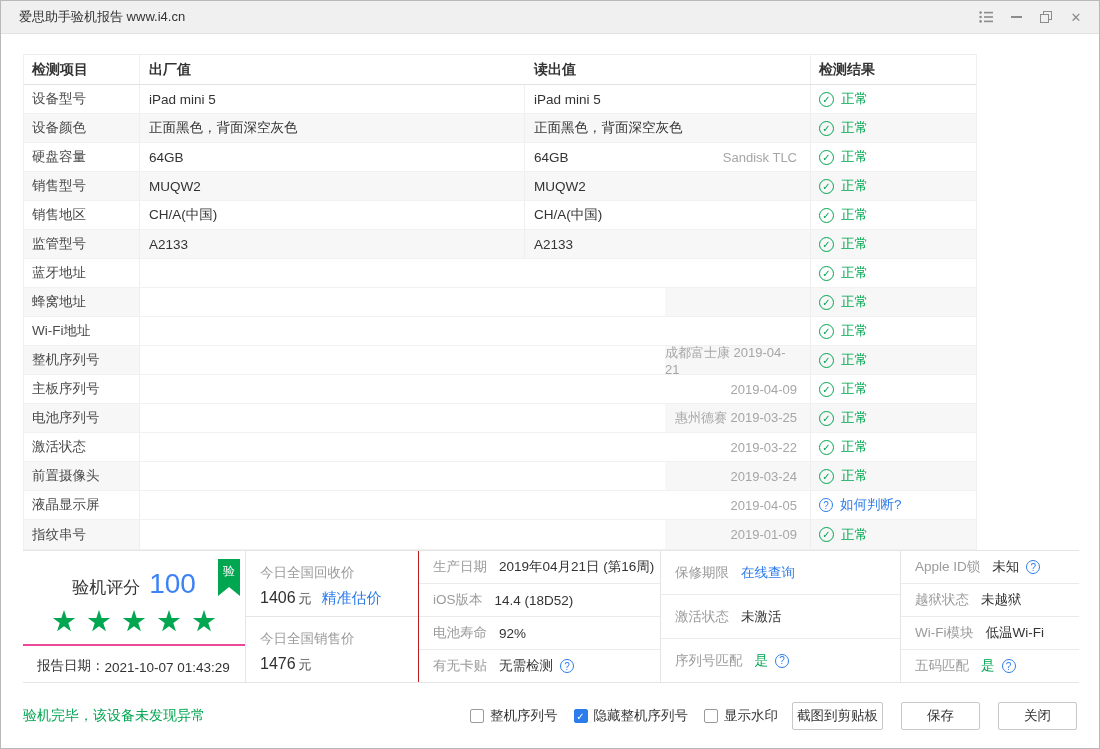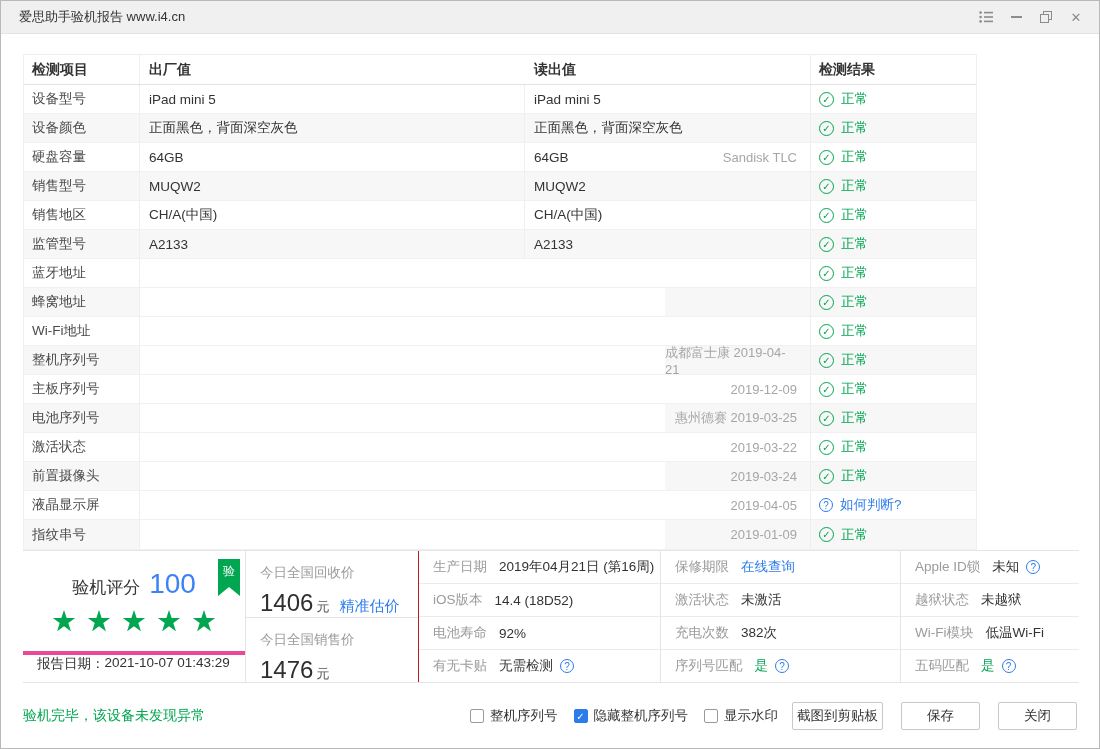--- a/index.html
+++ b/index.html
@@ -51,29 +51,29 @@
   .summary { position:absolute; left:22px; top:549px; width:1056px; height:133px;
              border-top:1px solid #e5e5e5; border-bottom:1px solid #e5e5e5; display:flex; }
   .score-panel { flex:0 0 223px; border-right:1px solid #e5e5e5; position:relative; }
   .score-line { margin-top:17px; text-align:center; }
   .score-label { font-size:17px; color:#333; margin-right:9px; }
   .score-value { font-size:28px; color:#3b82f6; }
   .stars { text-align:center; margin-top:4px; color:#00a650; font-size:29px; letter-spacing:9px; padding-left:9px; white-space:nowrap; }
   .ribbon { position:absolute; top:8px; right:5px; width:22px; height:37px; background:#00a650; color:#fff;
             font-size:12px; text-align:center; padding-top:4px;
             clip-path:polygon(0 0,100% 0,100% 100%,50% 76%,0 100%); }
-  .report-date { position:absolute; bottom:0; left:0; right:0; height:31px; border-top:4px solid #ec4899;
-                 display:flex; align-items:flex-start; padding-left:14px; font-size:13.5px; color:#333; }
+  .report-date { position:absolute; bottom:7px; left:0; right:0; height:31px; border-top:2px solid #ec4899;
+                 display:flex; align-items:flex-end; padding-left:14px; font-size:13.5px; color:#333; }
 
   .price-panel { flex:0 0 173px; border-right:1px solid #b91c1c; display:flex; flex-direction:column; }
   .price-block { flex:1; padding:13px 0 0 14px; }
   .price-block.first { border-bottom:1px solid #e5e5e5; }
   .price-label { font-size:13.5px; color:#9b9b9b; }
   .price-line { margin-top:7px; display:flex; align-items:baseline; }
-  .price-value { font-size:24px; color:#2f2f2f; }
+  .price-value { font-size:16px; color:#2f2f2f; }
   .price-unit { font-size:13px; color:#555; margin-left:3px; }
   .plink { font-size:15px; color:#2d7ceb; margin-left:10px; text-decoration:none; cursor:pointer; }
 
   .info-col { display:flex; flex-direction:column; }
   .info-col-1 { flex:0 0 242px; border-right:1px solid #e5e5e5; }
   .info-col-2 { flex:0 0 240px; border-right:1px solid #e5e5e5; }
   .info-col-3 { flex:0 0 178px; }
   .info-row { flex:1; display:flex; align-items:center; padding-left:14px; border-bottom:1px solid #ebebeb; font-size:13.5px; }
   .info-row:last-child { border-bottom:none; }
   .ilabel { color:#9b9b9b; }
@@ -258,21 +258,21 @@
         </div>
         <div class="c-result">
           <span class="okicon">✓</span>
           <span class="oktext">正常</span>
         </div>
       </div>
       <div class="trow">
         <div class="c-item">主板序列号</div>
         <div class="c-mid">
           <div class="spacer"></div>
-          <div class="note-cell">2019-12-09</div>
+          <div class="note-cell">2019-04-09</div>
         </div>
         <div class="c-result">
           <span class="okicon">✓</span>
           <span class="oktext">正常</span>
         </div>
       </div>
       <div class="trow alt">
         <div class="c-item">电池序列号</div>
         <div class="c-mid">
           <div class="spacer"></div>
@@ -380,24 +380,20 @@
         </div>
       </div>
     <div class="info-col info-col-2">
         <div class="info-row">
           <span class="ilabel">保修期限</span>
           <span class="ivalue link">在线查询</span>
         </div>
         <div class="info-row">
           <span class="ilabel">激活状态</span>
           <span class="ivalue">未激活</span>
-        </div>
-        <div class="info-row">
-          <span class="ilabel">充电次数</span>
-          <span class="ivalue">382次</span>
         </div>
         <div class="info-row">
           <span class="ilabel">序列号匹配</span>
           <span class="ivalue green">是</span>
           <span class="qicon">?</span>
         </div>
       </div>
     <div class="info-col info-col-3">
         <div class="info-row">
           <span class="ilabel">Apple ID锁</span>

